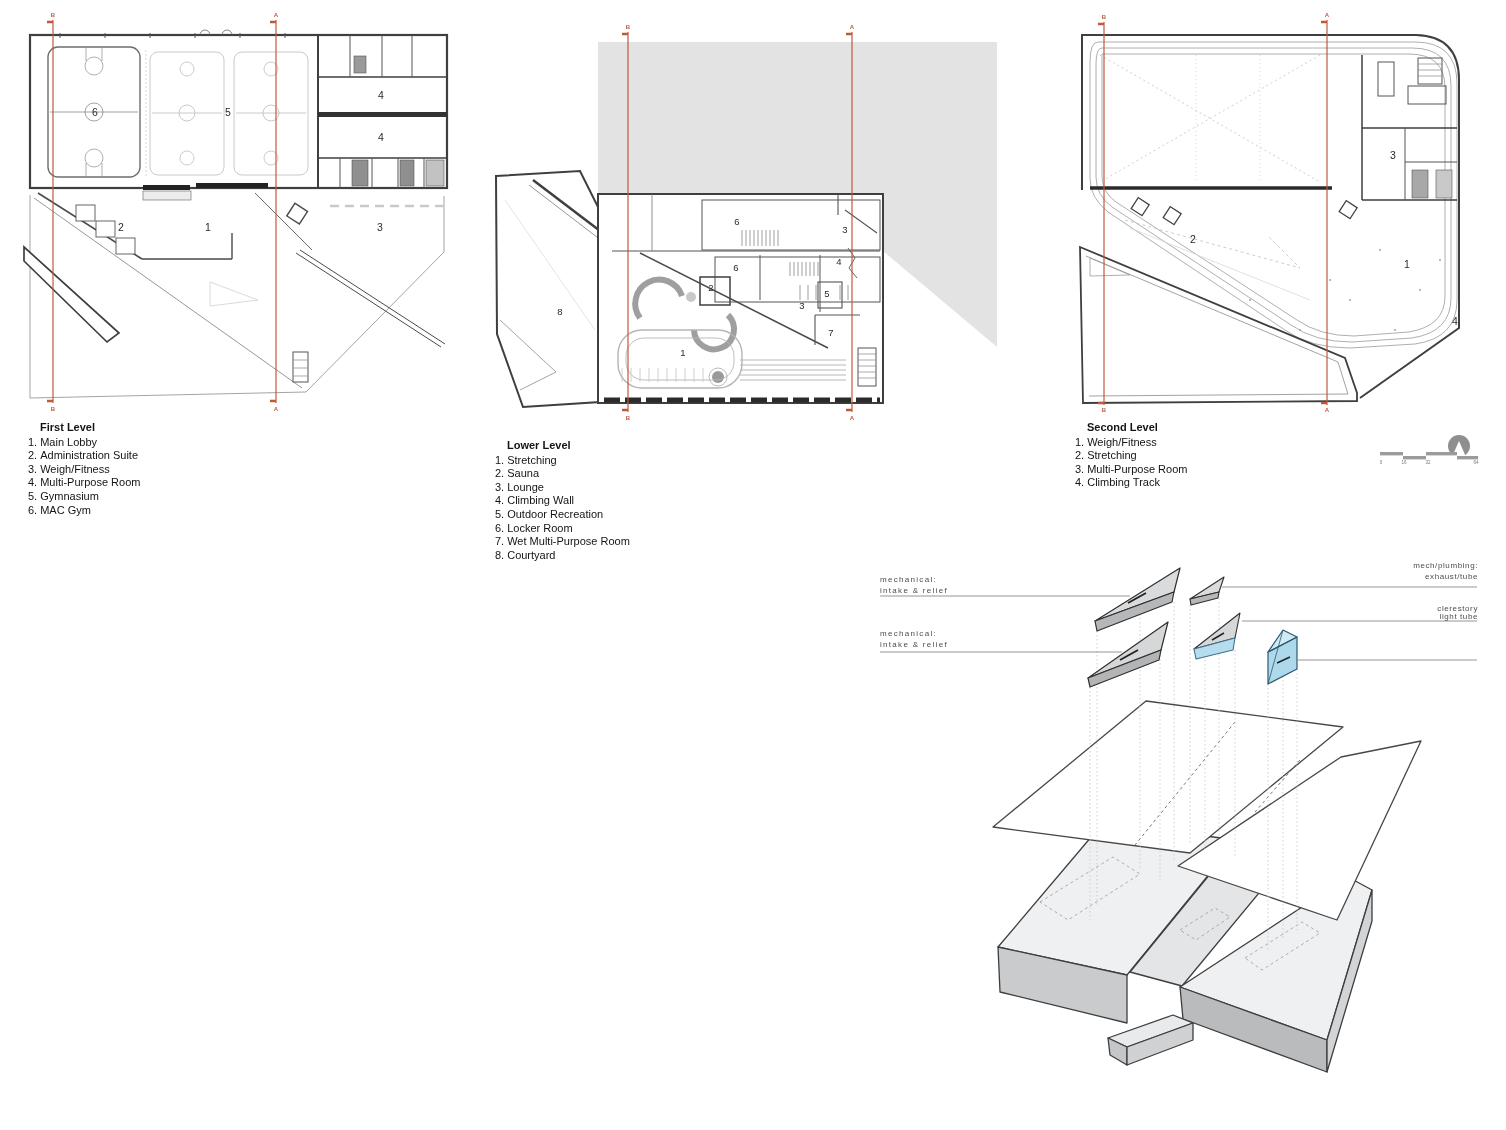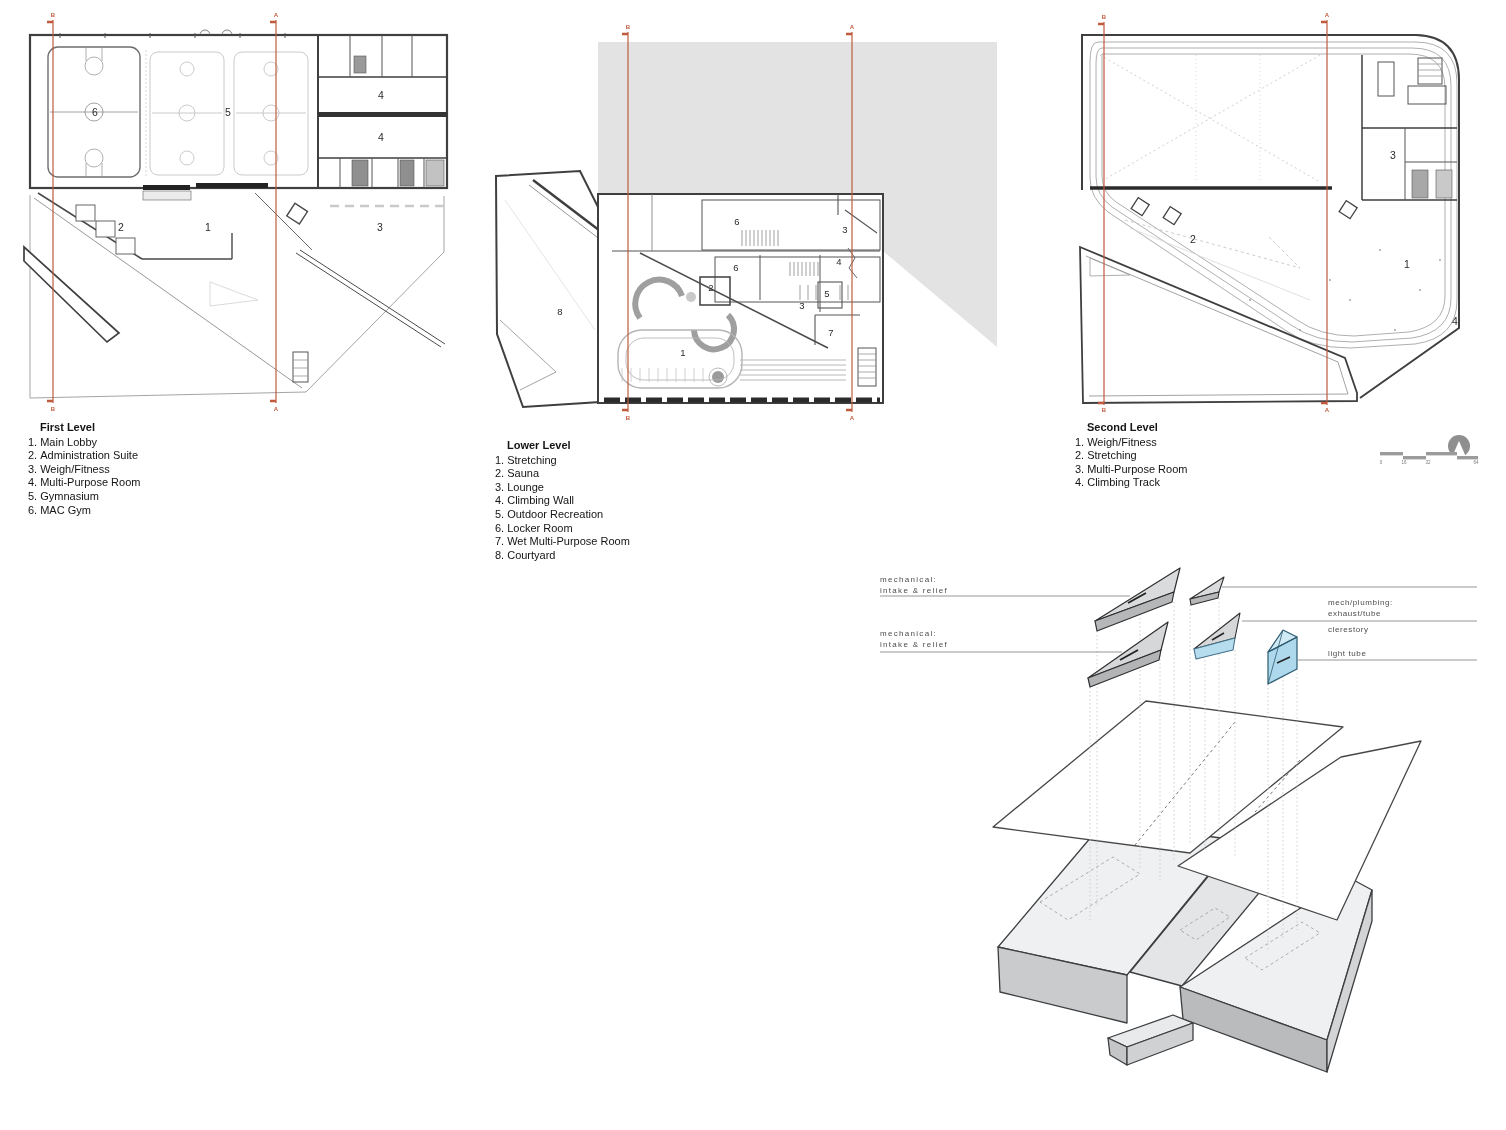--- a/index.html
+++ b/index.html
@@ -6,21 +6,21 @@
   body{width:1506px;height:1130px;background:#ffffff;position:relative;
        font-family:"Liberation Sans",sans-serif;overflow:hidden;}
   svg.layer{position:absolute;left:0;top:0;}
   .legend{position:absolute;color:#141414;font-size:11px;line-height:13.6px;}
   .legend-title{font-weight:bold;margin-left:12px;margin-bottom:1px;}
   .legend-item span.num{margin-right:3px;}
   .rn{position:absolute;transform:translate(-50%,-50%);font-size:10.5px;color:#2a2a2a;}
   .rn.small{font-size:9.5px;}
   .sl{position:absolute;transform:translate(-50%,-50%);font-size:6px;font-weight:bold;color:#bf5a3c;}
   .dlab{position:absolute;font-size:8px;color:#4d4d4d;letter-spacing:1.3px;line-height:10.5px;}
-  .dlab.right{letter-spacing:0.6px;width:150px;margin-top:37px;}
+  .dlab.right{text-align:right;letter-spacing:0.6px;width:150px;}
   .tick{position:absolute;font-size:4.5px;color:#7a7a7a;transform:translate(-50%,0);}
 </style>
 </head>
 <body>
 
 <svg class="layer" width="1506" height="1130" viewBox="0 0 1506 1130">
 
   <g fill="none" stroke-linecap="butt">
 
     <path d="M30,195 L30,398 L306,392 L444,252 L444,196" stroke="#9a9a9a" stroke-width="0.9"></path>
@@ -342,21 +342,21 @@
   <div>intake &amp; relief</div>
 </div>
 <div class="dlab" style="left:880px;top:629px;">
   <div>mechanical:</div>
   <div>intake &amp; relief</div>
 </div>
 <div class="dlab right" style="left:1328px;top:561px;">
   <div>mech/plumbing:</div>
   <div>exhaust/tube</div>
 </div>
-<div class="dlab right" style="left:1328px;top:588px;">
+<div class="dlab right" style="left:1328px;top:604px;">
   <div>clerestory</div>
 </div>
 <div class="dlab right" style="left:1328px;top:612px;">
   <div>light tube</div>
 </div>
 
 <div class="tick" style="left:1381px;top:460px;">0</div>
 <div class="tick" style="left:1404px;top:460px;">16</div>
 <div class="tick" style="left:1428px;top:460px;">32</div>
 <div class="tick" style="left:1476px;top:460px;">64</div>

